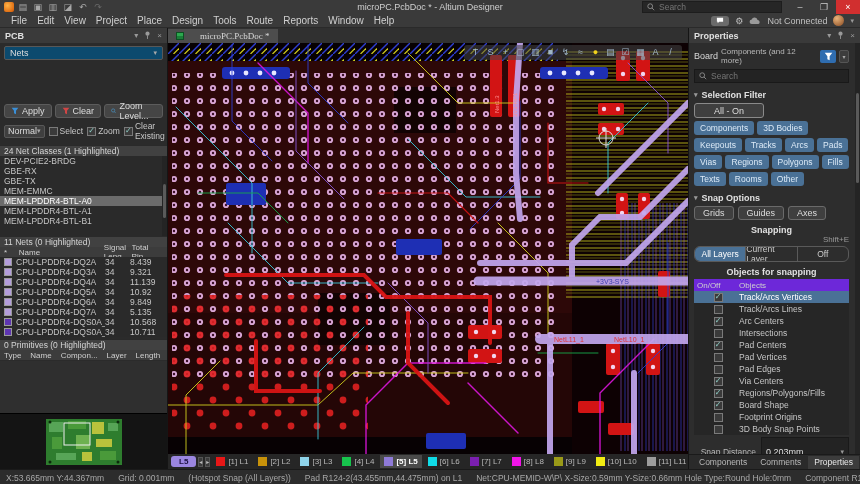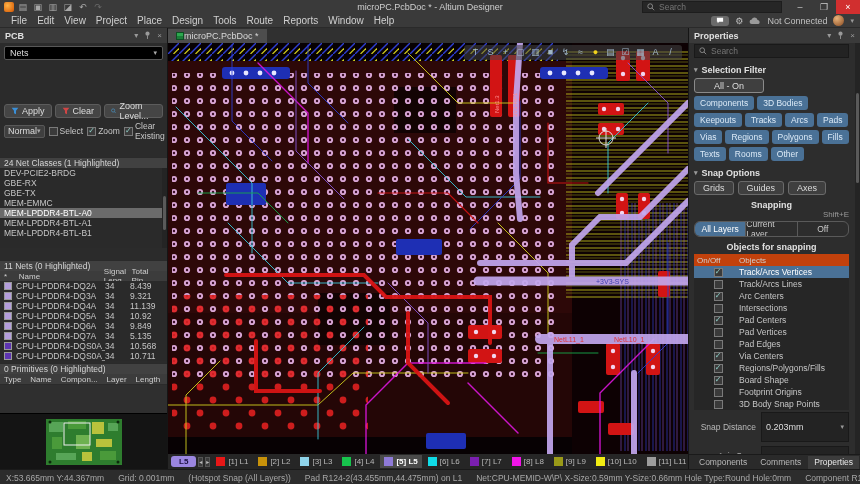--- a/index.html
+++ b/index.html
@@ -34,55 +34,55 @@
   .leftcol { width:168px; background:#2b2b2b; border-right:1px solid #151515; display:flex; flex-direction:column; }
   .centercol { width:520px; display:flex; flex-direction:column; }
   .rightcol { width:172px; background:#2d2d2d; border-left:1px solid #151515; display:flex; flex-direction:column; }
 
   
   .phead { height:15px; background:#3a3a3a; display:flex; align-items:center; padding:0 5px; flex:none; }
   .phead b { color:#e0e0e0; font-size:9px; font-weight:bold; }
   .phead .hicons { margin-left:auto; display:flex; gap:6px; color:#9a9a9a; font-size:8px; }
 
   
-  .dropdown { height:14px; background:#000000; border:1px solid #585858; border-radius:2px; margin:3px 4px;
+  .dropdown { height:14px; background:#0c4a6e; border:1px solid #585858; border-radius:2px; margin:3px 4px;
               display:flex; align-items:center; padding:0 5px; color:#ddd; flex:none; }
   .dropdown .dd { margin-left:auto; color:#aaa; font-size:7px; }
   .btnrow { display:flex; gap:3px; padding:1px 4px 3px; flex:none; }
   .btn { background:#454545; border:1px solid #5c5c5c; border-radius:3px; height:14px;
          display:flex; align-items:center; gap:3px; padding:0 6px; color:#ddd;margin-top:40px; }
   .moderow { display:flex; align-items:center; gap:4px; padding:0 4px 4px; flex:none; }
   .modesel { background:#3f3f3f; border:1px solid #585858; border-radius:2px; height:13px; width:44px;
              display:flex; align-items:center; padding:0 3px; color:#ddd; }
   .modesel .dd { margin-left:auto; font-size:7px; color:#aaa; }
   .opt { display:flex; align-items:center; gap:2px; color:#c8c8c8; font-size:8.5px; }
   .cb { width:9px; height:9px; background:#3a3a3a; border:1px solid #7a7a7a; display:inline-flex;
         align-items:center; justify-content:center; color:#8fd0c8; font-size:8px; line-height:1; flex:none; }
   .cb.on::after { content:"✓"; }
   .listhead { height:11px; background:#414141; color:#d5d5d5; display:flex; align-items:center; padding:0 4px;
-              font-size:8.5px; flex:none; border-top:1px solid #2a2a2a;margin-top:12px; }
+              font-size:8.5px; flex:none; border-top:1px solid #2a2a2a; }
   .nclist { height:80px; background:#2a2a2a; overflow:hidden; position:relative; flex:none; }
   .lrow { height:10px; display:flex; align-items:center; padding:0 4px; color:#c6c6c6; font-size:8.5px; white-space:nowrap; }
   .lrow.sel { background:#6b6b6b; color:#fff; }
   .vsb { position:absolute; right:0; top:0; bottom:0; width:5px; background:#242424; }
   .vsb .thumb { position:absolute; left:1px; right:1px; background:#5a5a5a; border-radius:2px; }
   .colhead { height:10px; background:#3c3c3c; display:flex; align-items:center; padding:0 4px; color:#cfcfcf; font-size:8px; flex:none; }
   .netrows { height:80px; background:#2a2a2a; flex:none; }
   .trow { height:10px; display:flex; align-items:center; padding:0 4px; font-size:8.5px; color:#c6c6c6; white-space:nowrap; }
   .sw { width:8px; height:8px; border:1px solid #9a9a9a; margin-right:4px; flex:none; }
   .c-name { width:92px; overflow:hidden; }
   .c-len { width:26px; }
   .c-tot { width:34px; }
   .prim-empty { flex:1; background:#2f2f2f; margin-top:1px; }
   .preview { height:56px; background:#141414; border-top:1px solid #000; position:relative; flex:none; }
   .preview svg { position:absolute; left:46px; top:5px; }
 
   
   .tabbar { height:15px; background:#303030; display:flex; align-items:flex-end; flex:none; }
-  .doctab { background:#4d4d4d; height:14px; display:flex; align-items:center; gap:0; padding:0 8px; color:#d8d8d8; }
+  .doctab { background:#4d4d4d; height:14px; display:flex; align-items:center; gap:16px; padding:0 8px; color:#d8d8d8;font-family:Liberation Serif, serif; }
   .doctab .fic { width:8px; height:8px; background:linear-gradient(#2da84f 50%, #1c7d39 50%); border:1px solid #0d4f22; }
   .canvas { position:relative; width:520px; height:411px; background:#050505; overflow:hidden; flex:none; }
   .canvas svg.board { position:absolute; inset:0; }
   .cvtoolbar { position:absolute; left:296px; top:2px; height:15px; background:rgba(70,70,70,.55);
                border-radius:3px; display:flex; align-items:center; gap:2px; padding:0 5px; }
   .cvtoolbar span { width:13px; text-align:center; color:#9fb6c9; font-size:9px; line-height:15px; }
   .cvtoolbar span.bulb { color:#f2d21c; }
 
   
   .layerbar { height:15px; background:#262626; display:flex; align-items:center; gap:2px; padding:0 3px; flex:none; font-size:8px; }
@@ -117,21 +117,21 @@
   .sbtn { background:#3f3f3f; border:1px solid #6a6a6a; border-radius:3px; height:14px; padding:0 8px;
           display:flex; align-items:center; color:#ddd; }
   .snaprow { display:flex; align-items:center; padding:2px 5px 1px;flex-direction:column; }
   .snaprow b { color:#e0e0e0; font-size:9px; }
   .snaprow .sc { margin-left:auto; color:#9a9a9a; font-size:8px; }
   .seg { display:flex; margin:1px 5px 3px; border:1px solid #5a5a5a; border-radius:6px; overflow:hidden; }
   .seg div { flex:1; height:14px; display:flex; align-items:center; justify-content:center; color:#ccc;
              border-right:1px solid #5a5a5a; font-size:8.5px; }
   .seg div:last-child { border-right:0; }
   .seg div.on { background:#4a7196; color:#fff; }
-  .objhead { display:flex; align-items:center; height:12px; background:#c2410c; margin:0 5px; padding:0 3px;
+  .objhead { display:flex; align-items:center; height:12px; background:#6d28d9; margin:0 5px; padding:0 3px;
              color:#cfcfcf; font-size:8px; }
   .objhead .oc1 { width:42px; }
   .objtable { margin:0 5px; background:#262626; position:relative; }
   .orow { height:12px; display:flex; align-items:center; font-size:8.5px; color:#c6c6c6; padding:0 3px; }
   .orow.sel { background:#4a7196; color:#fff; }
   .orow .cwrap { width:42px; display:flex; justify-content:center; }
   .inprow { display:flex; align-items:center; padding:2px 5px; gap:5px; }
   .inprow label { width:62px; text-align:right; color:#b8b8b8; font-size:8.5px; }
   .inp { flex:1; height:30px; background:#232323; border:1px solid #191919; display:flex; align-items:center;
          padding:0 4px; color:#ddd; }
@@ -625,20 +625,30 @@
         </div>
       </div>
 
       <div class="pp-body">
         <div class="pp-scroll">
             <div class="vsb">
               <div class="thumb" style="top:50px;height:90px"></div>
             </div>
           </div>
 
+        <div class="boardrow">
+          <span class="obj">Board</span>
+          <span class="scope">Components (and 12 more)</span>
+          <span class="fbtn">
+            <svg width="9" height="9" viewBox="0 0 12 12">
+                <path d="M1 1h10L7.5 5.5V11L4.5 9.5V5.5z" fill="#fff"></path>
+              </svg>
+          </span>
+          <span class="fdd">▾</span>
+        </div>
 
         <div class="pp-search">
           <svg width="8" height="8" viewBox="0 0 10 10">
               <circle cx="4" cy="4" r="3" fill="none" stroke="#9a9a9a"></circle>
               <line x1="6.2" y1="6.2" x2="9" y2="9" stroke="#9a9a9a"></line>
             </svg>
           <input placeholder="Search" style="">
         </div>
 
         <div class="sechead">

